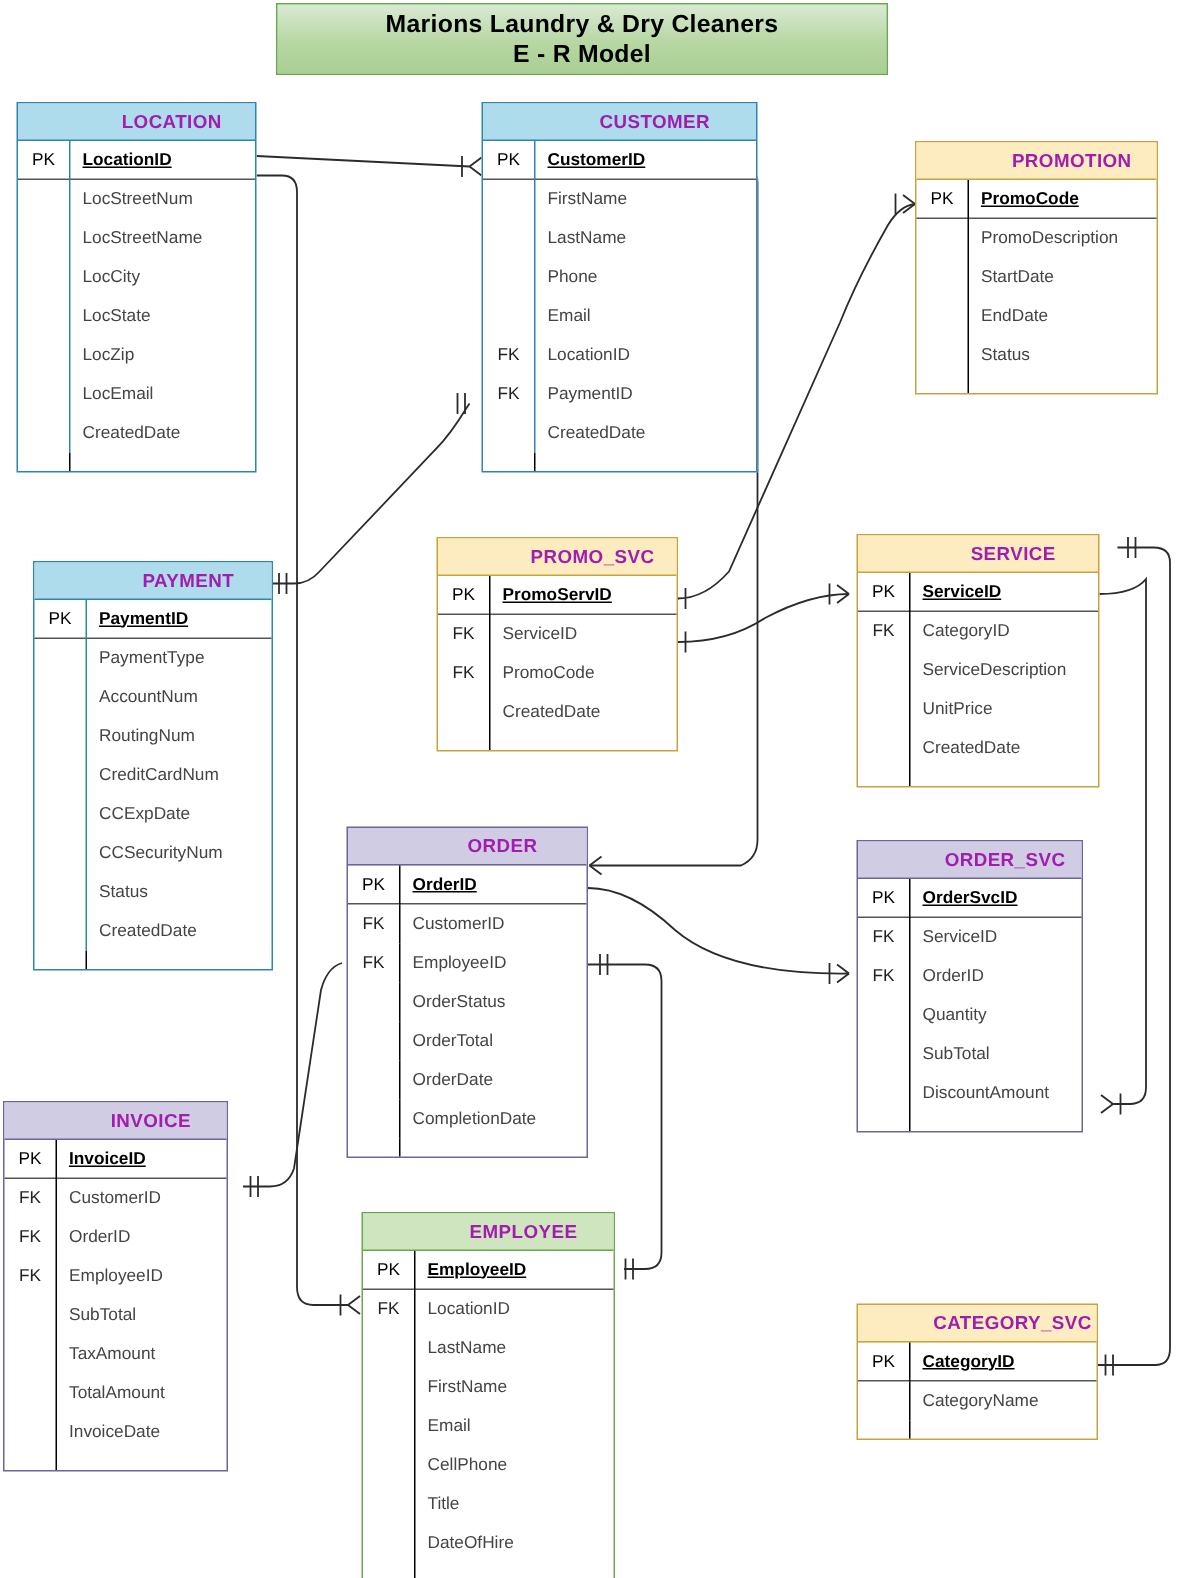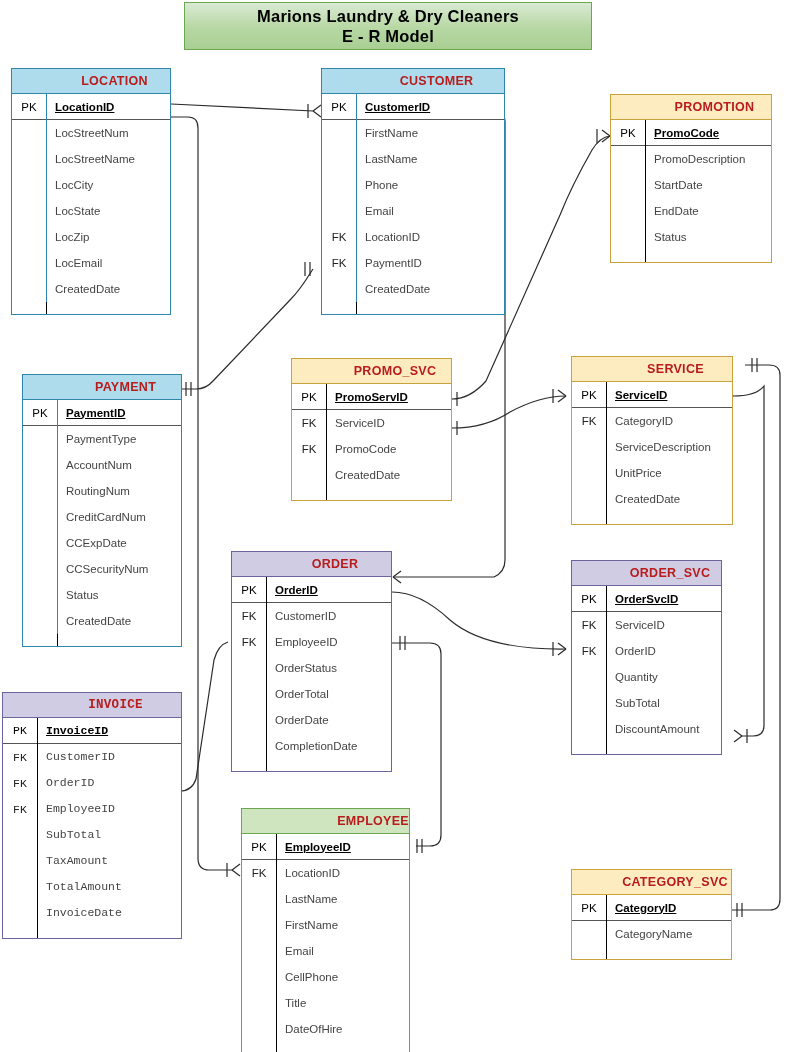--- a/index.html
+++ b/index.html
@@ -18,21 +18,21 @@
     font-size:16.5px;font-weight:bold;color:#000;line-height:20px;letter-spacing:.2px;
   }
 
   
   .entity{
     position:absolute;box-sizing:border-box;border:1px solid #000;background:#fff;
     z-index:5;
   }
   .entity .ehead{
     height:25px;line-height:25px;text-align:center;font-size:12.5px;font-weight:bold;
-    color:#b91c1c;box-sizing:border-box;border-bottom:1px solid #000;letter-spacing:.3px;padding-left:47px;
+    color:#a21caf;box-sizing:border-box;border-bottom:1px solid #000;letter-spacing:.3px;padding-left:47px;
   }
   .entity .ebody{position:relative;box-sizing:border-box;}
   .row{
     display:flex;align-items:center;height:26px;box-sizing:border-box;
   }
   .row .key{
     width:34px;flex:0 0 34px;text-align:center;font-size:11.5px;color:#222;
     box-sizing:border-box;
   }
   .row .attr{
@@ -52,21 +52,21 @@
 
   .c-cream{border-color:#c8a23c;}
   .c-cream .ehead{background:#fdecc0;border-bottom-color:#c8a23c;}
   .c-cream .row .attr{border-left-color:#000;}
 
   .c-purple{border-color:#6a659c;}
   .c-purple .ehead{background:#cfcce4;border-bottom-color:#6a659c;}
   .c-purple .row .attr{border-left-color:#000;}
 
   .c-green{border-color:#6aa84f;}
-  .c-green .ehead{background:#cfe5c0;border-bottom-color:#6aa84f;text-align:right;}
+  .c-green .ehead{background:#cfe5c0;border-bottom-color:#6aa84f;}
   .c-green .row .attr{border-left-color:#000;}
 
   
   #wires{position:absolute;left:0;top:0;width:790px;height:1052px;z-index:2;}
   #wires path{fill:none;stroke:#2b2b2b;stroke-width:1.2;}
   #wires line{stroke:#2b2b2b;stroke-width:1.2;}
 </style>
 </head>
 <body>
 
@@ -410,21 +410,21 @@
         </div>
         <div class="row">
           <div class="key"></div>
           <div class="attr">DiscountAmount</div>
         </div>
         <div class="pad">
           <div style="height: 12px; margin-left: 34px; border-left: 1px solid rgb(0, 0, 0);"></div>
         </div>
       </div>
     </div>
-  <div class="entity c-purple" style="left:2px;   top:692px; width:180px;font-family:Liberation Mono, monospace;">
+  <div class="entity c-purple" style="left:2px;   top:734px; width:150px;">
       <div class="ehead">INVOICE</div>
       <div class="ebody">
         <div class="row pkrow">
           <div class="key">PK</div>
           <div class="attr">InvoiceID</div>
         </div>
         <div class="row">
           <div class="key">FK</div>
           <div class="attr">CustomerID</div>
         </div>

